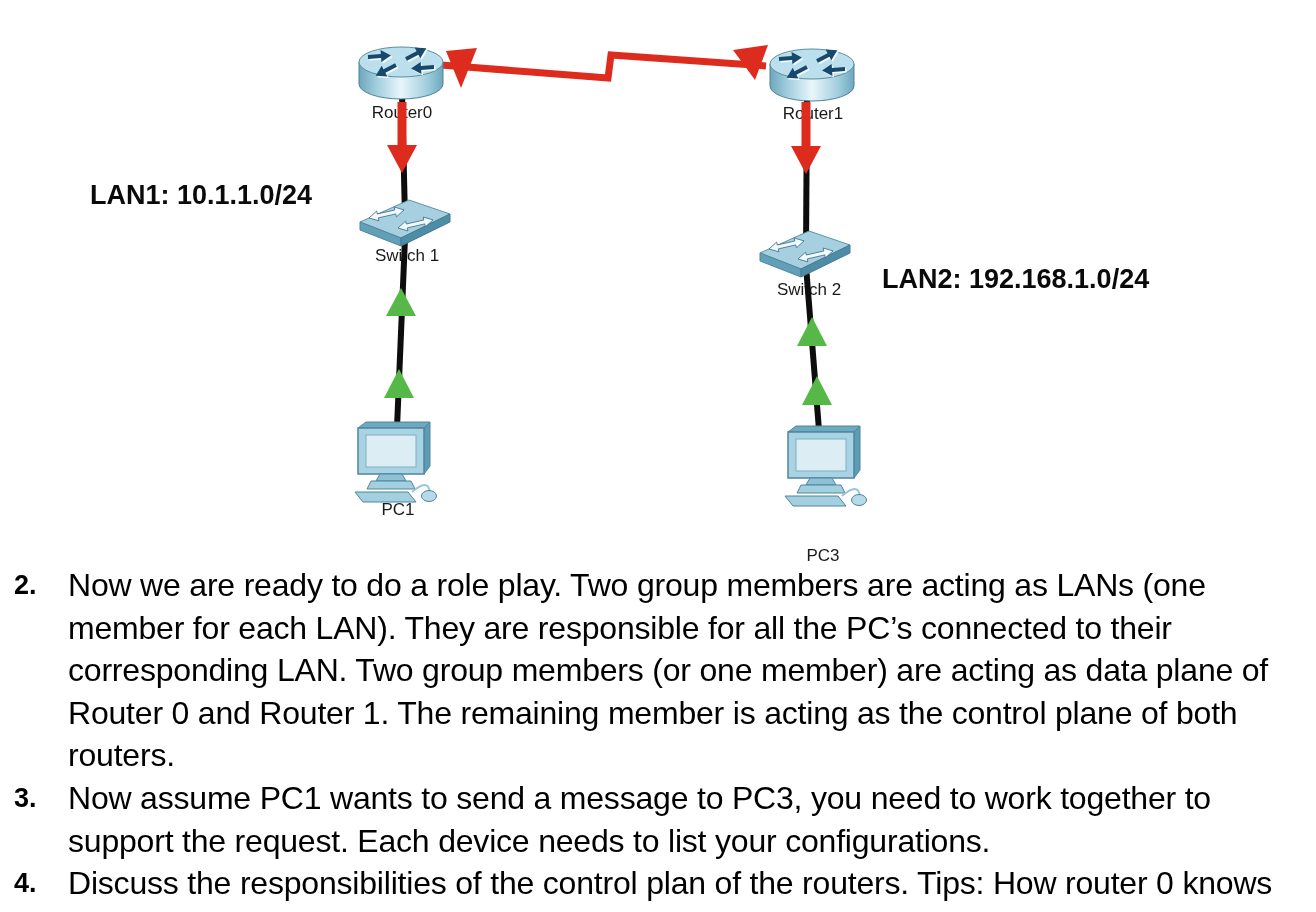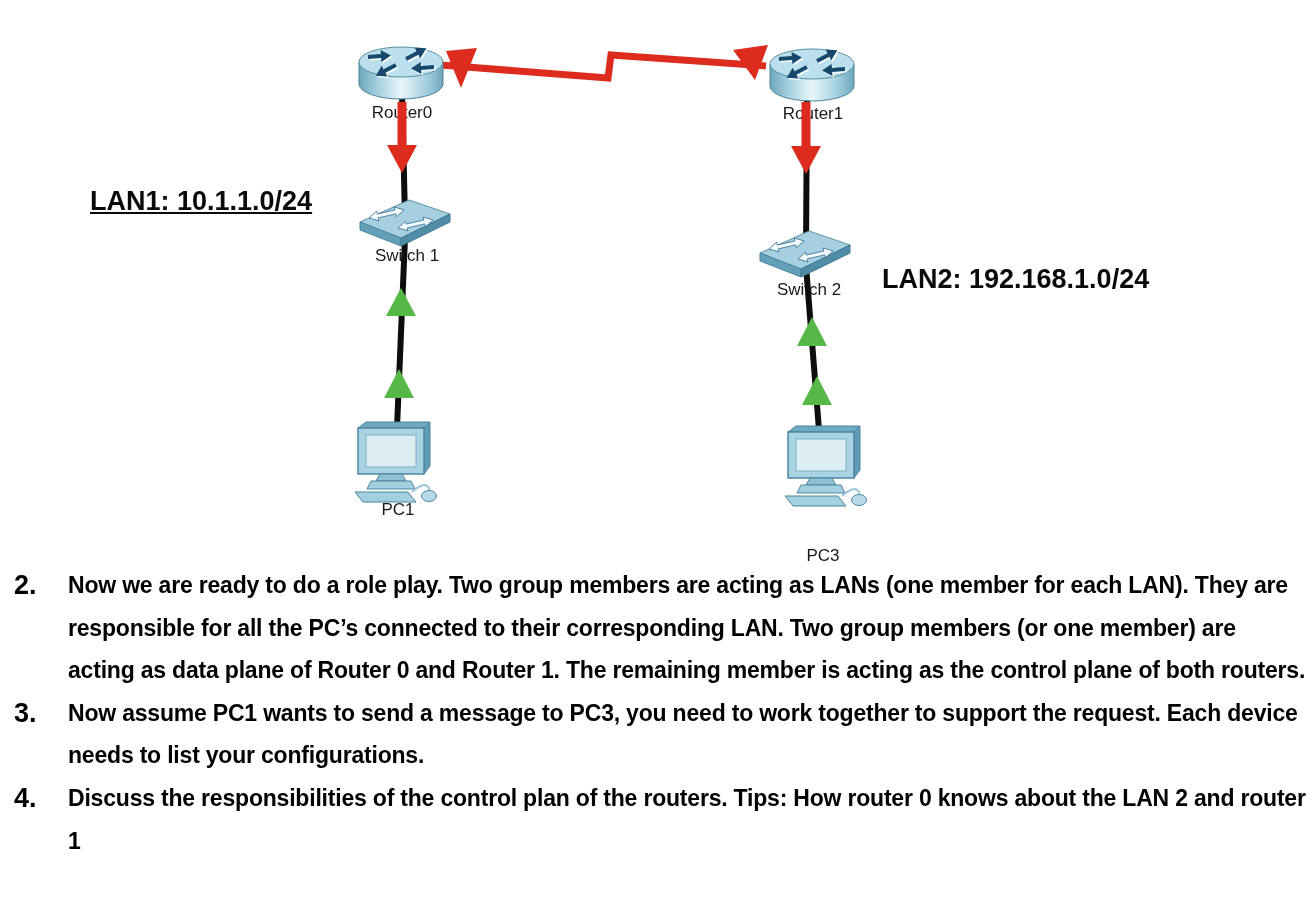--- a/index.html
+++ b/index.html
@@ -6,37 +6,37 @@
   .page{position:relative;width:1316px;height:912px;background:#ffffff;overflow:hidden;
         font-family:"Liberation Sans",sans-serif;color:#000;}
   .diagram{position:absolute;left:0;top:0;width:1316px;height:560px;}
   .diagram svg{position:absolute;left:0;top:0;z-index:2;pointer-events:none;}
   .dev-label{position:absolute;z-index:1;transform:translateX(-50%);
              font-size:17px;font-weight:400;color:#1a1a1a;white-space:nowrap;}
   .lan-label{position:absolute;z-index:1;font-size:27px;font-weight:600;color:#0a0a0a;white-space:nowrap;}
   .instructions{position:absolute;left:14px;top:564px;width:1292px;z-index:1;}
   .inst-item{display:flex;align-items:flex-start;}
   .inst-num{flex:0 0 54px;font-size:27px;font-weight:600;line-height:42.6px;}
-  .inst-txt{flex:1;font-size:23px;font-weight:700;line-height:42.6px;letter-spacing:-0.2px;}
+  .inst-txt{flex:1;font-size:32px;font-weight:400;line-height:42.6px;letter-spacing:-0.2px;}
 </style>
 </head>
 <body>
 
 <div class="page">
 
   <div class="diagram">
 
     <div class="dev-label" style="left:402px;top:103px;">Router0</div>
     <div class="dev-label" style="left:813px;top:104px;">Router1</div>
     <div class="dev-label" style="left:407px;top:246px;">Switch 1</div>
     <div class="dev-label" style="left:809px;top:280px;">Switch 2</div>
     <div class="dev-label" style="left:398px;top:500px;">PC1</div>
     <div class="dev-label" style="left:823px;top:505px;margin-top:41px;">PC3</div>
 
-    <div class="lan-label" style="left:90px;top:186px;text-decoration:underline;">LAN1: 10.1.1.0/24</div>
+    <div class="lan-label" style="left:90px;top:180px;">LAN1: 10.1.1.0/24</div>
     <div class="lan-label" style="left:882px;top:236px;margin-top:28px;">LAN2: 192.168.1.0/24</div>
 
     <svg width="1316" height="560" viewBox="0 0 1316 560">
       <defs>
         <linearGradient id="gradRouter" x1="0" y1="0" x2="1" y2="0">
           <stop offset="0" stop-color="#6ea7bd"></stop>
           <stop offset="0.2" stop-color="#9fccdc"></stop>
           <stop offset="0.5" stop-color="#e9f6fb"></stop>
           <stop offset="0.82" stop-color="#9fccdc"></stop>
           <stop offset="1" stop-color="#6ea7bd"></stop>

